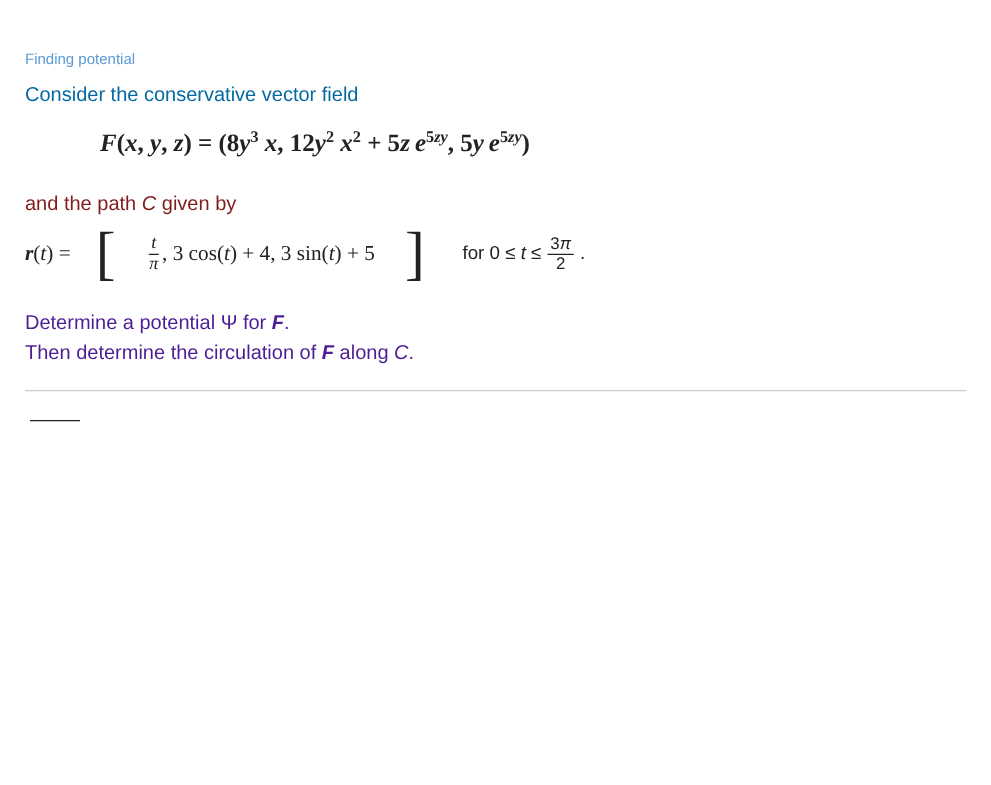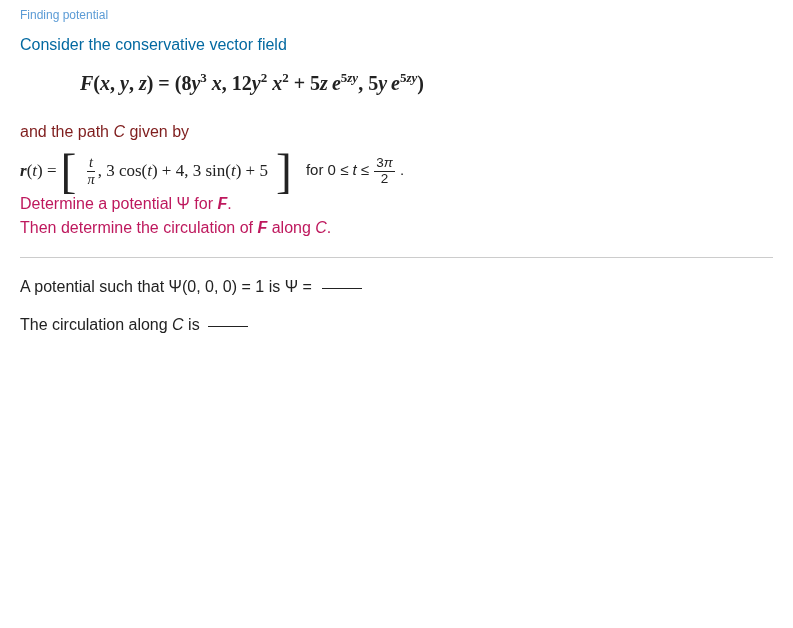--- a/index.html
+++ b/index.html
@@ -16,42 +16,43 @@
       width: 793px;
       min-height: 628px;
       padding: 8px 20px 20px 20px;
     }
 
     .finding-potential {
       color: #5b9bd5;
       font-family: Arial, sans-serif;
       font-size: 12px;
       margin-bottom: 14px;
+      margin-top: 32px;
     }
 
     .intro-text {
       font-family: Arial, sans-serif;
       font-size: 16px;
       color: #0369a1;
       margin-bottom: 18px;
     }
 
     .path-text {
       font-family: Arial, sans-serif;
       font-size: 16px;
       color: #7f1d1d;
       margin-bottom: 10px;
     }
 
     .path-formula {
       display: flex;
       align-items: center;
       font-size: 17px;
-      margin-bottom: 4px;
-      gap: 4px;
+      margin-bottom: 27px;
+      gap: 20px;
     }
 
     .big-bracket-left {
       font-size: 2.8em;
       line-height: 0.85;
       font-weight: 100;
     }
 
     .big-bracket-right {
       font-size: 2.8em;
@@ -86,21 +87,21 @@
 
     .for-condition {
       font-family: Arial, sans-serif;
       font-size: 15px;
       margin-left: 6px;
     }
 
     .determine-text {
       font-family: Arial, sans-serif;
       font-size: 16px;
-      color: #be185d;
+      color: #4c1d95;
       margin-bottom: 6px;
     }
 
     .divider {
       border: none;
       border-top: 1px solid #cccccc;
       margin: 20px 0;
     }
 
     .answer-section {
@@ -199,24 +200,19 @@
   Determine a potential Ψ for <b><i>F</i></b>.
 </div>
 <div class="determine-text">
   Then determine the circulation of <b><i>F</i></b> along <i>C</i>.
 </div>
 
 <hr class="divider">
 
 <div class="answer-section">
   <div class="answer-line">
-    <span>A potential such that Ψ(0, 0, 0) = 1 is Ψ =</span>
     <span class="blank-line"></span>
   </div>
 
-  <div class="circulation-line">
-    <span>The circulation along <i>C</i> is</span>
-    <span class="blank-line"></span>
-  </div>
 </div>
 
 
 
 
 </body></html>

